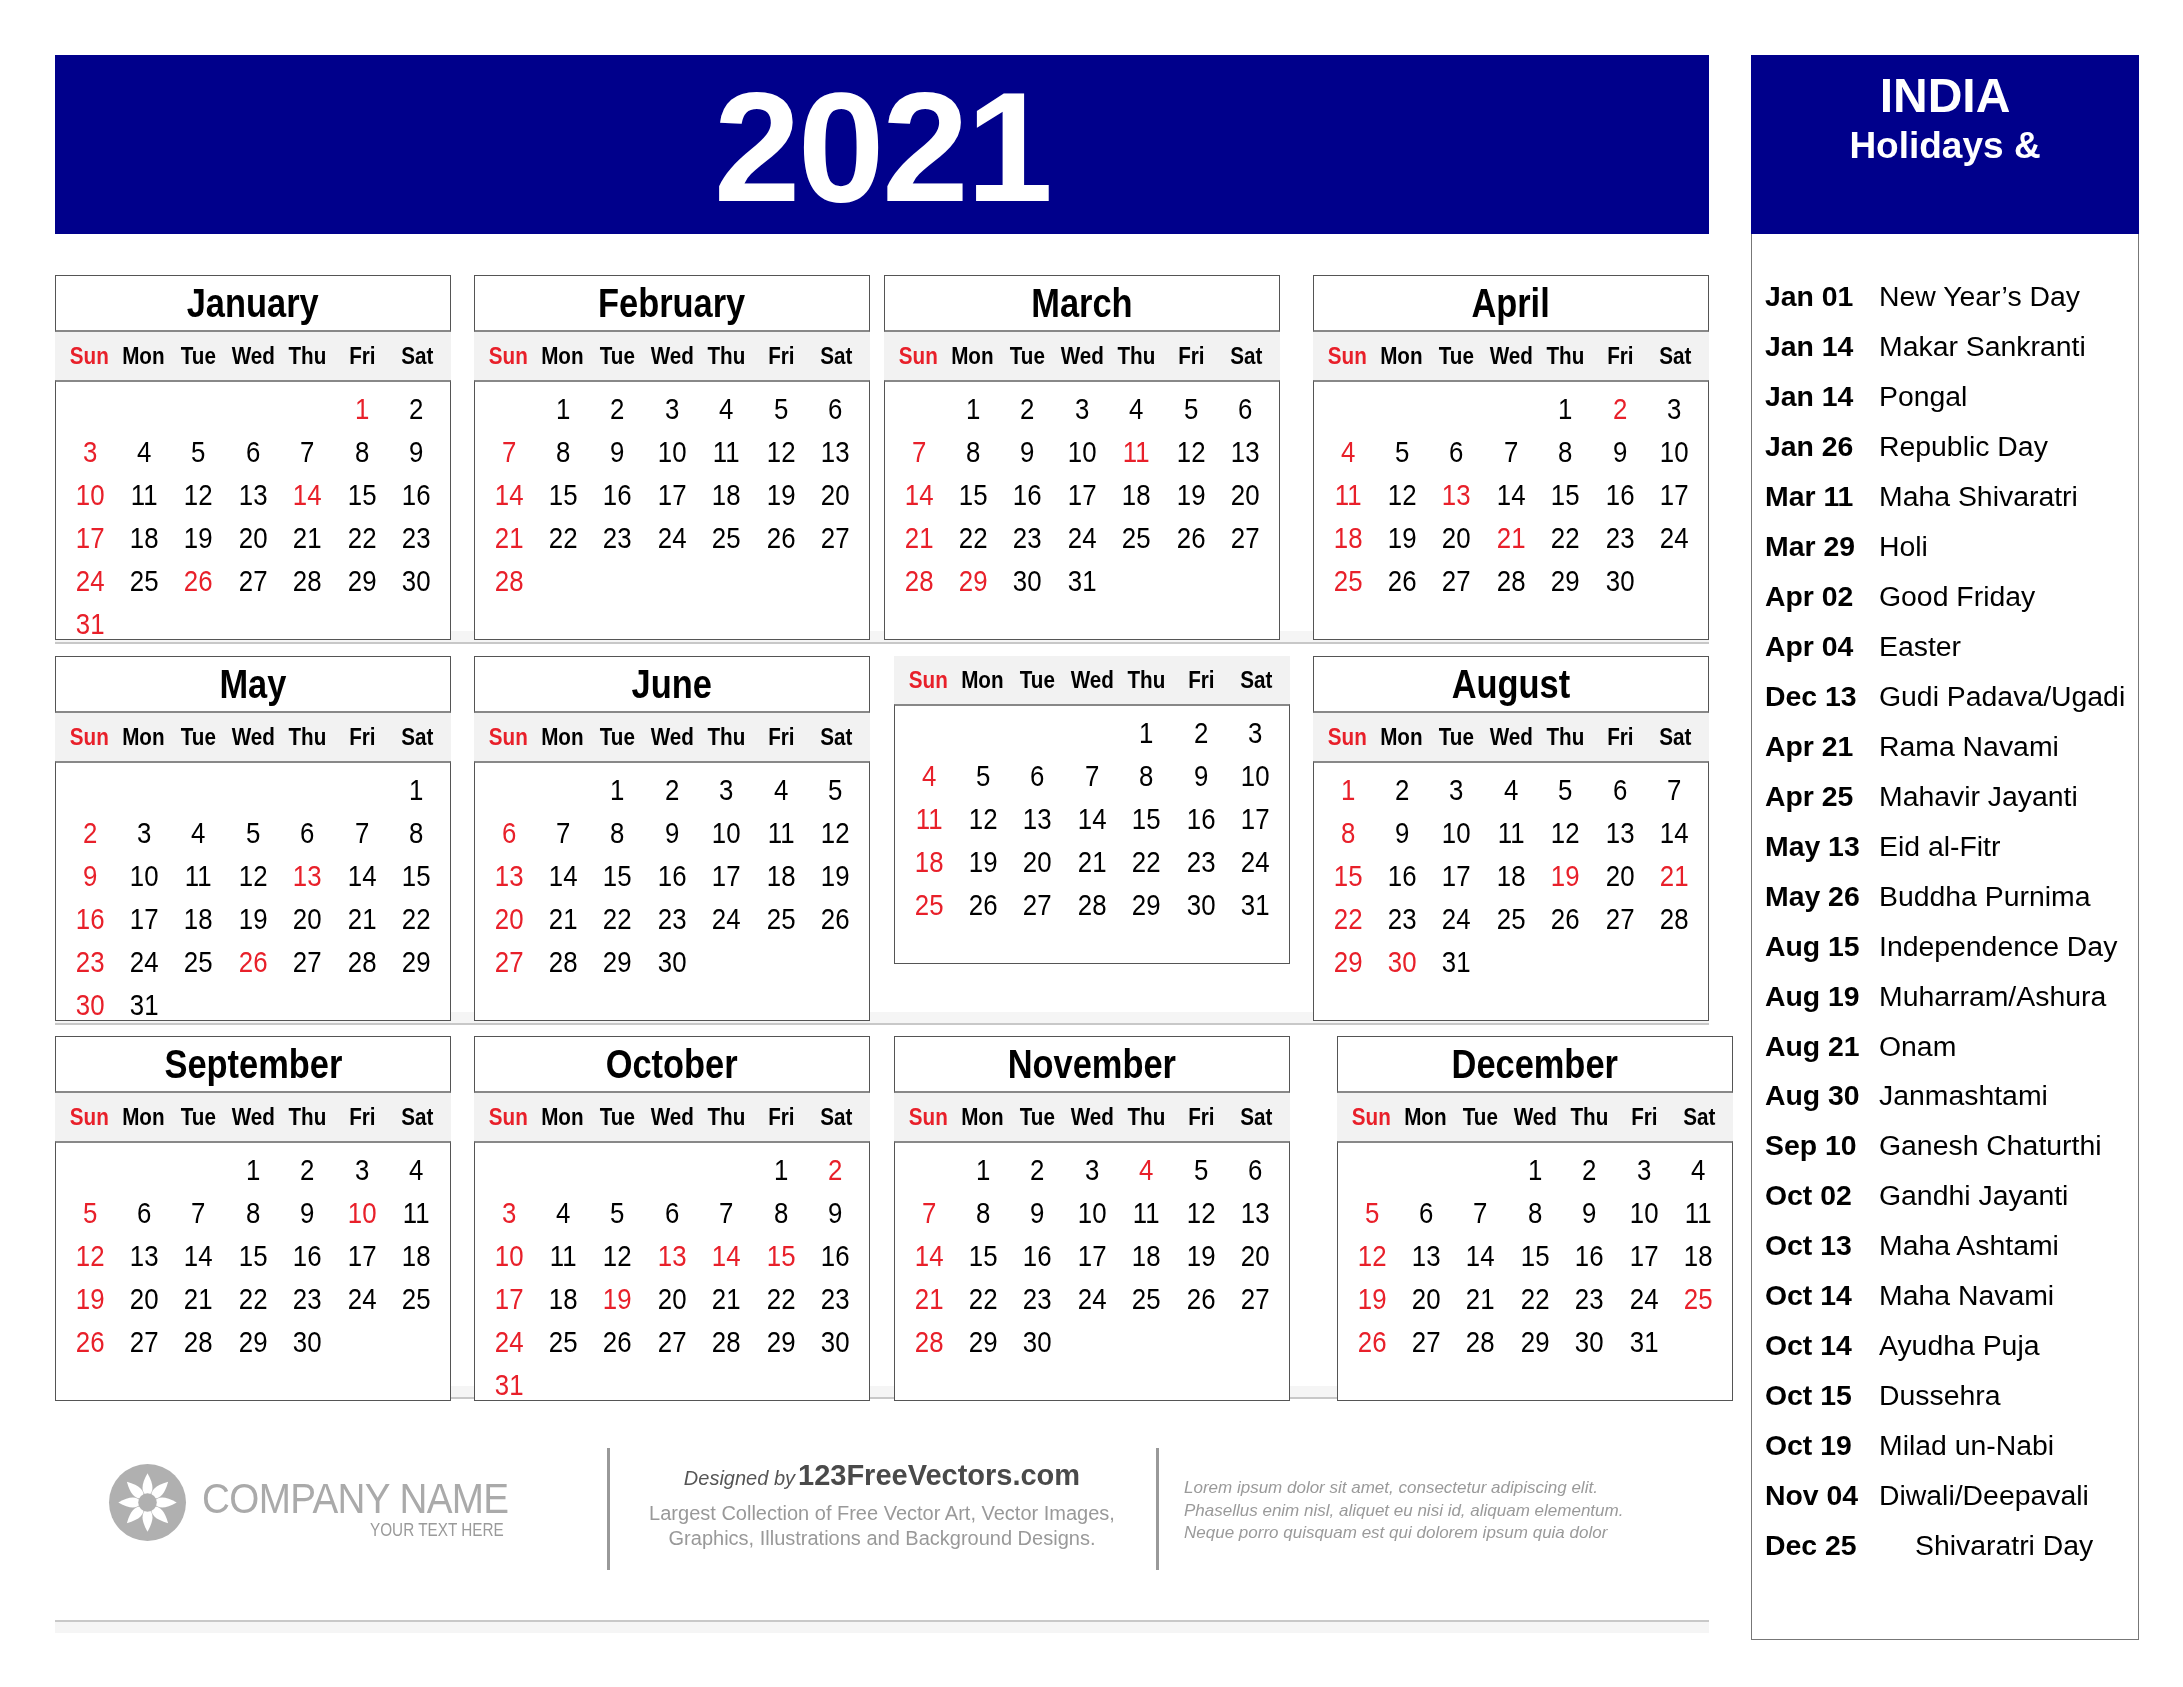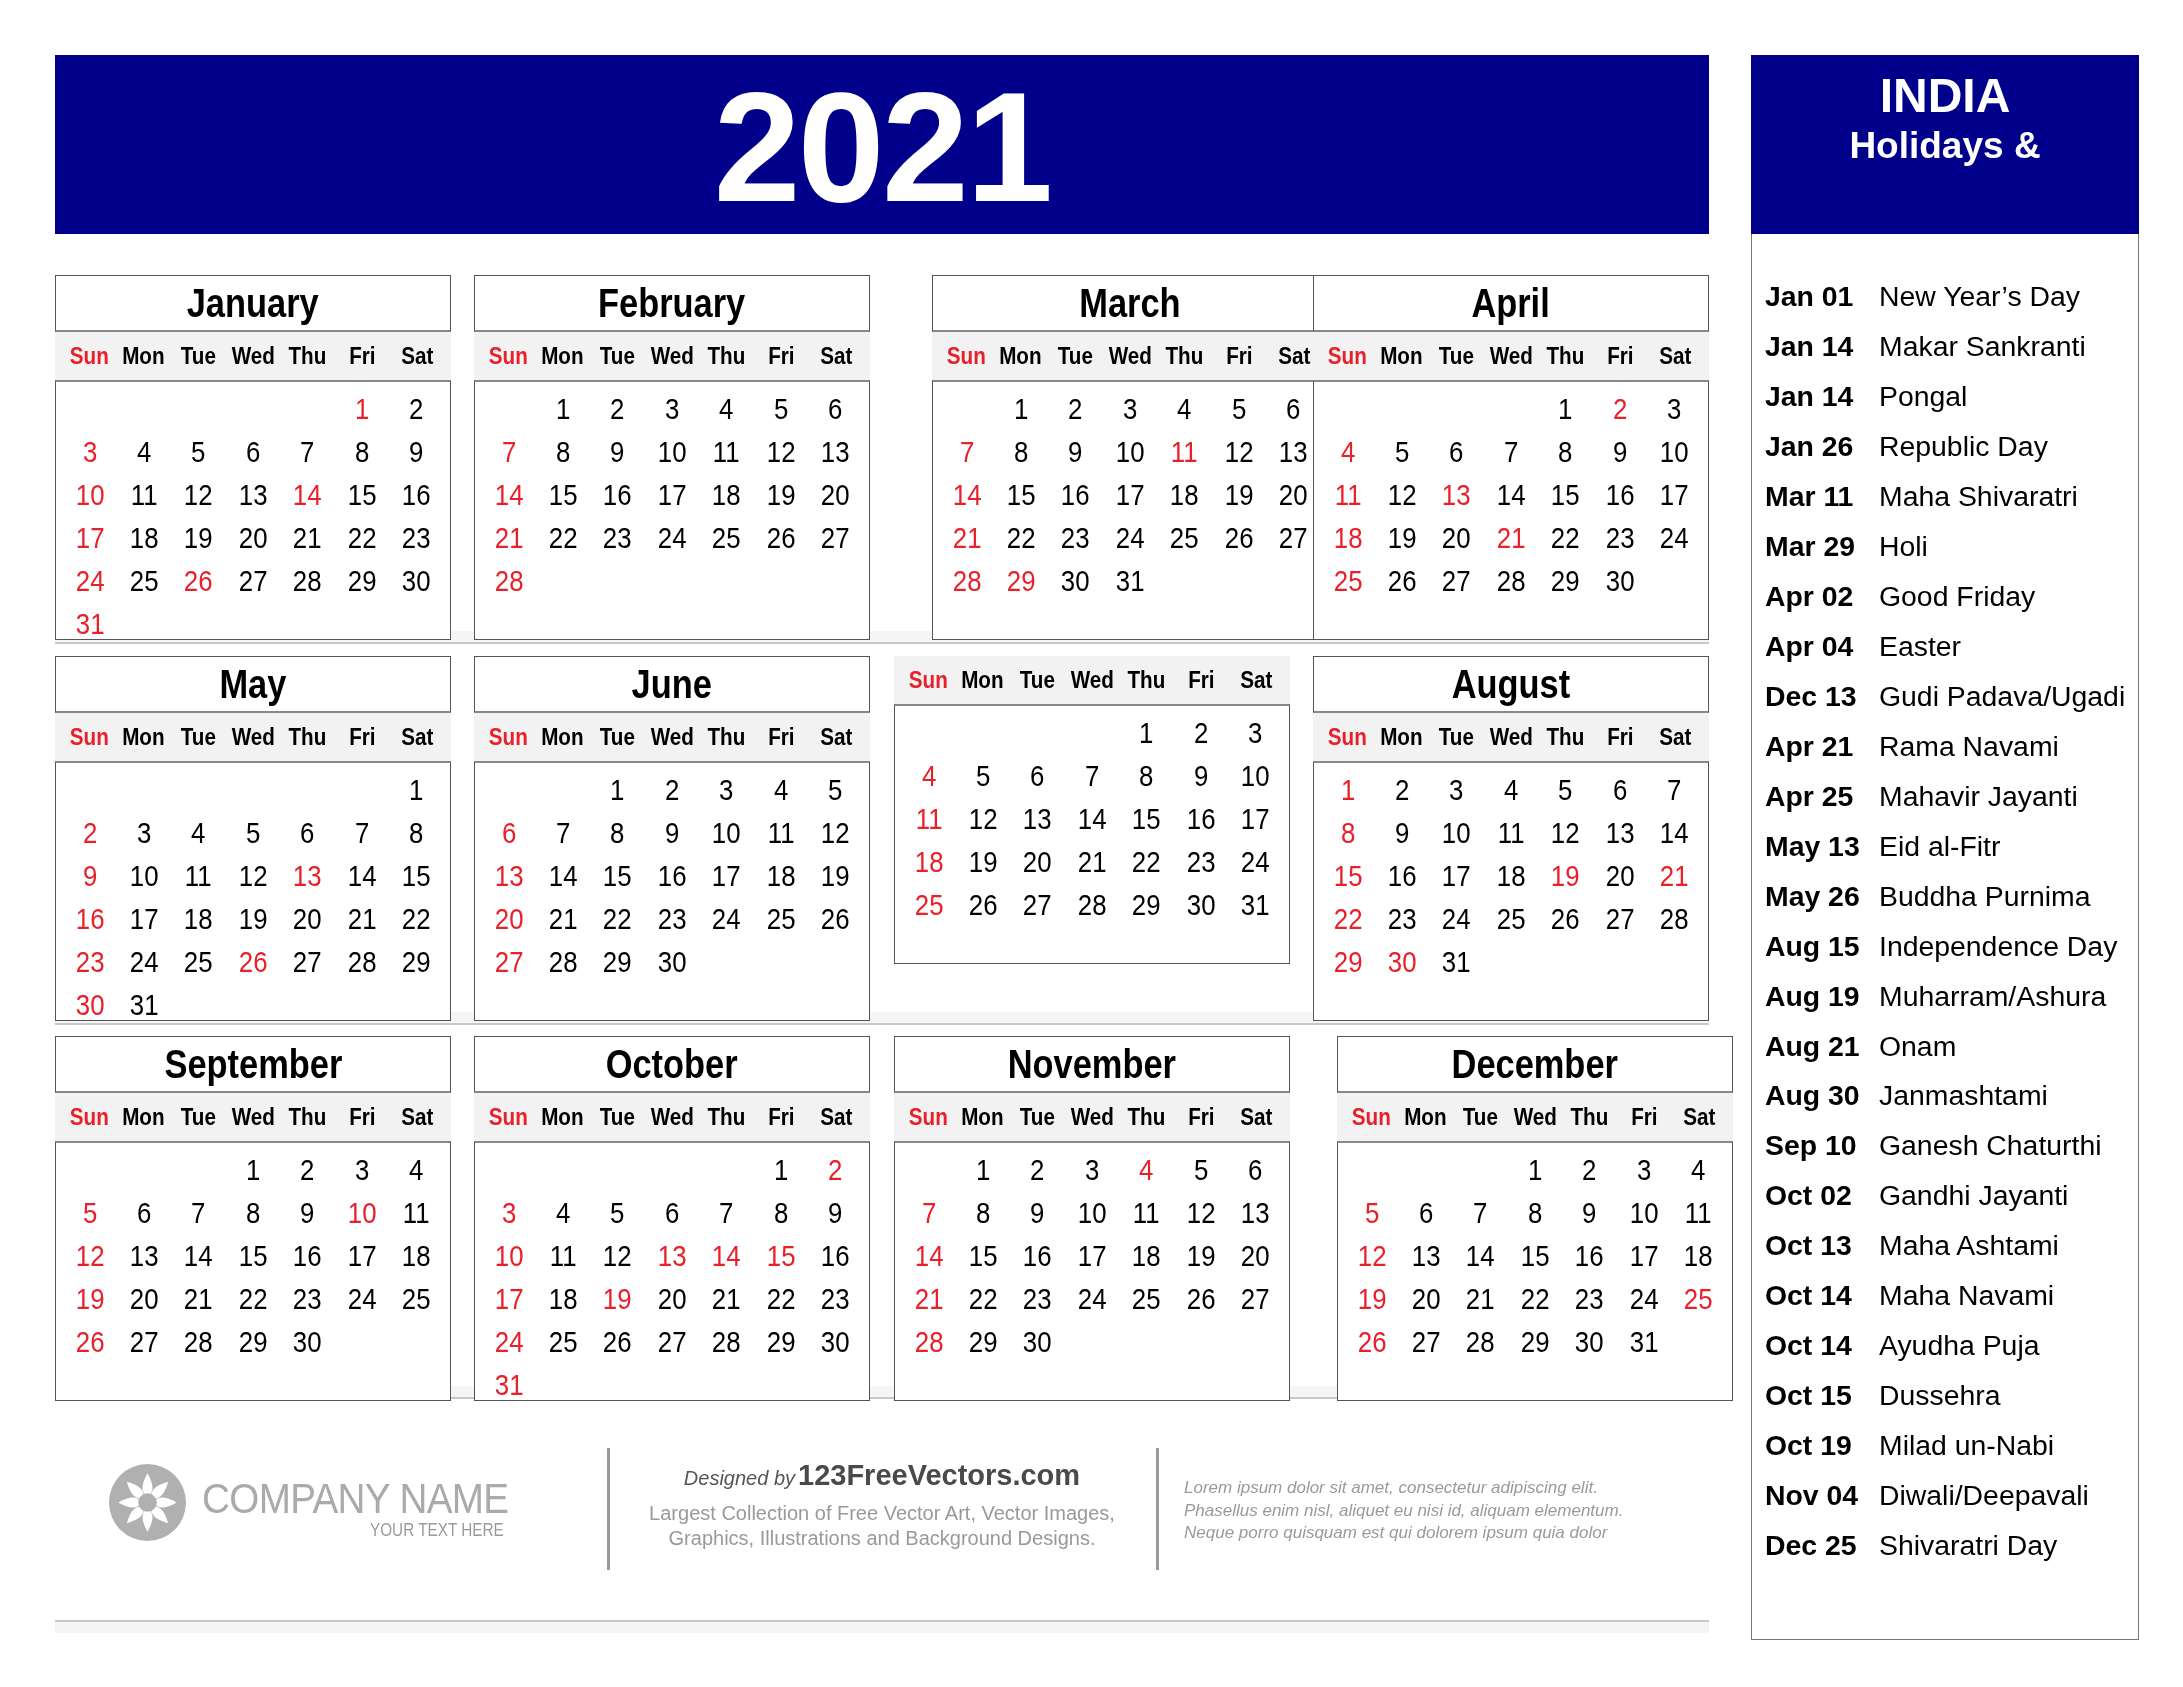--- a/index.html
+++ b/index.html
@@ -141,21 +141,21 @@
         <span class="red">21</span>
         <span>22</span>
         <span>23</span>
         <span>24</span>
         <span>25</span>
         <span>26</span>
         <span>27</span>
         <span class="red">28</span>
       </div>
     </div>
-    <div class="month" style="left: 932px; top: 275px;">
+    <div class="month" style="left: 884px; top: 275px;">
       <div class="title">
         <span>March</span>
       </div>
       <div class="wk">
         <span class="sun">Sun</span>
         <span>Mon</span>
         <span>Tue</span>
         <span>Wed</span>
         <span>Thu</span>
         <span>Fri</span>
@@ -741,21 +741,21 @@
       <span class="n">Dussehra</span>
     </div>
     <div class="hol" style="top: 1420px;">
       <span class="d">Oct 19</span>
       <span class="n">Milad un-Nabi</span>
     </div>
     <div class="hol" style="top: 1470px;">
       <span class="d">Nov 04</span>
       <span class="n">Diwali/Deepavali</span>
     </div>
-    <div class="hol" style="top: 1520px;">
+    <div class="hol" style="top: 1520px; gap: 36px;">
       <span class="d">Dec 25</span>
       <span class="n">Shivaratri Day</span>
     </div>
   </div>
 
 <div class="abs logo">
   <svg width="77" height="77" viewBox="0 0 116 116">
     <g transform="translate(58,58)" fill="#ffffff">
       <g id="petal">
           <path d="M0,-44 C10,-26 10,-16 0,-8 C-10,-16 -10,-26 0,-44 Z"></path>

